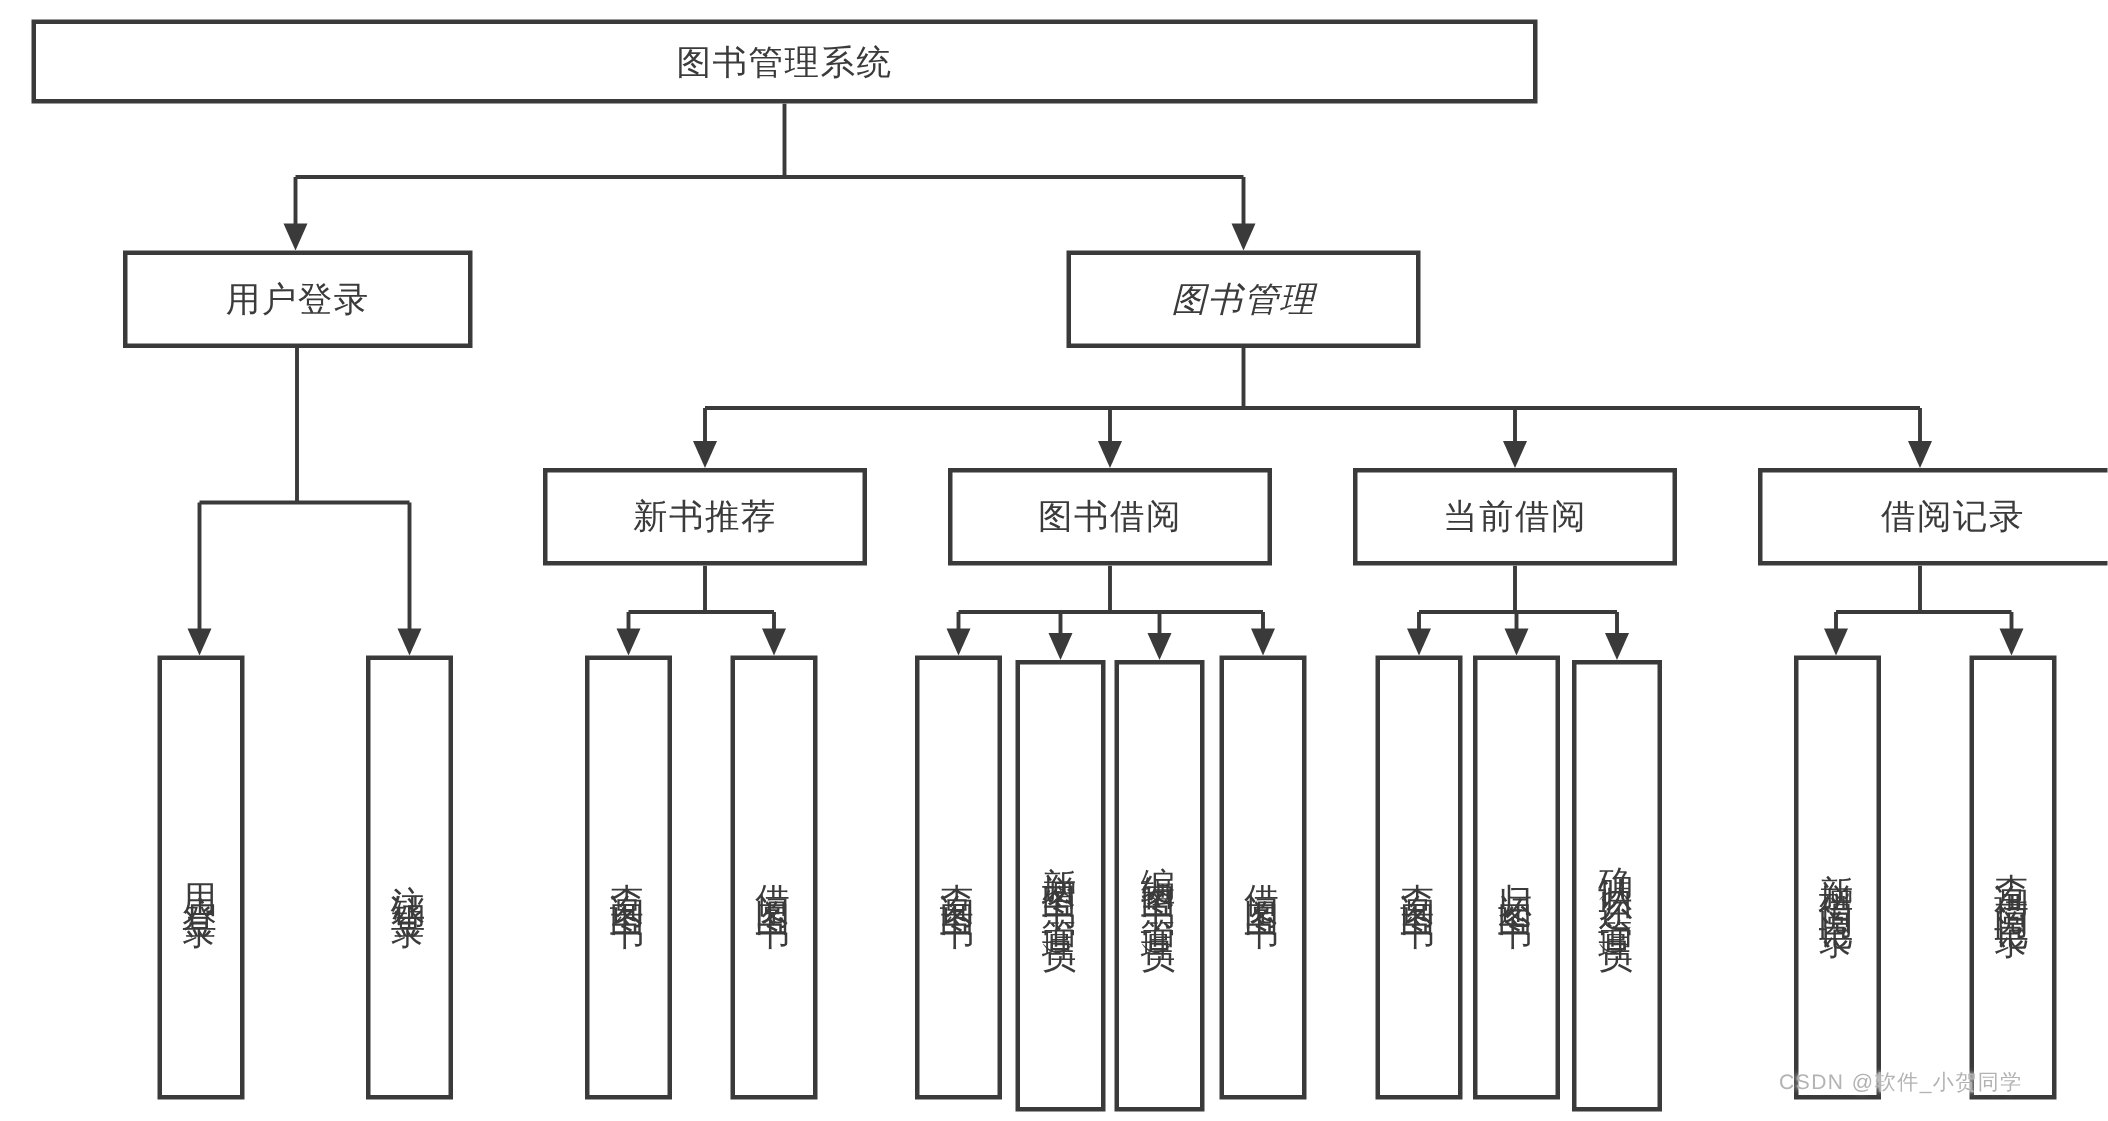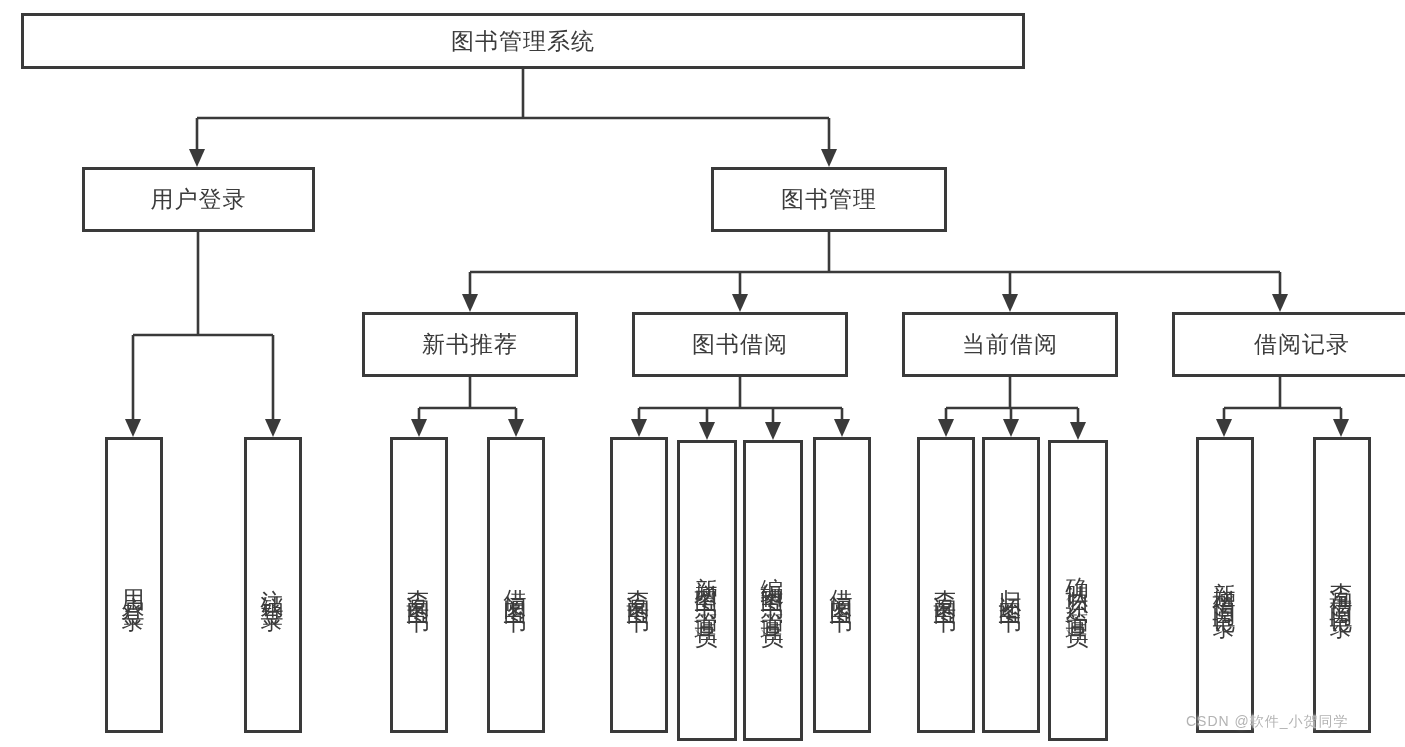--- a/index.html
+++ b/index.html
@@ -119,21 +119,21 @@
     <line x1="1224" y1="408" x2="1341" y2="408"></line>
     <line x1="1224" y1="408" x2="1224" y2="421"></line>
       <polygon points="1216,419 1232,419 1224,437"></polygon>
     <line x1="1341" y1="408" x2="1341" y2="421"></line>
       <polygon points="1333,419 1349,419 1341,437"></polygon>
   </svg>
 
   <div class="node hbox" style="left:21px; top:13px; width:1004px; height:56px;">图书管理系统</div>
 
   <div class="node hbox" style="left:82px; top:167px; width:233px; height:65px;">用户登录</div>
-  <div class="node hbox" style="left:711px; top:167px; width:236px; height:65px;">图书管理</div>
+  <div class="node hbox" style="left:711px; top:167px; width:236px; height:65px;font-style:italic;">图书管理</div>
 
   <div class="node hbox" style="left:362px; top:312px; width:216px; height:65px;">新书推荐</div>
   <div class="node hbox" style="left:902px; top:312px; width:216px; height:65px;">当前借阅</div>
   <div class="node hbox" style="left:632px; top:312px; width:216px; height:65px;">图书借阅</div>
   <div class="node hbox" style="left:1172px; top:312px; width:260px; height:65px;">借阅记录</div>
 
   <div class="node vbox" style="left:105px; top:437px; width:58px; height:296px;">
     <span>用户登录</span>
     </div>
   <div class="node vbox" style="left:244px; top:437px; width:58px; height:296px;">

